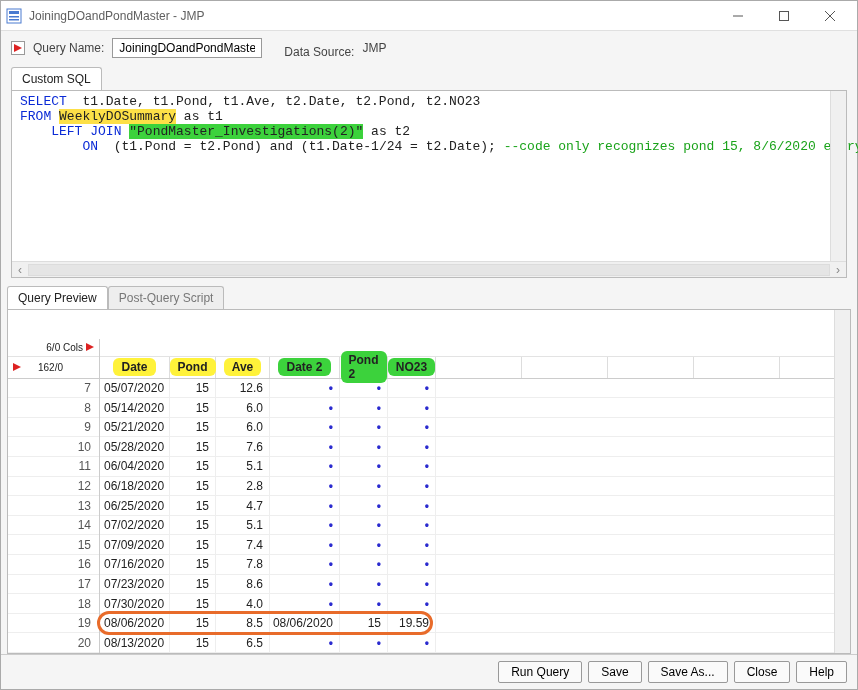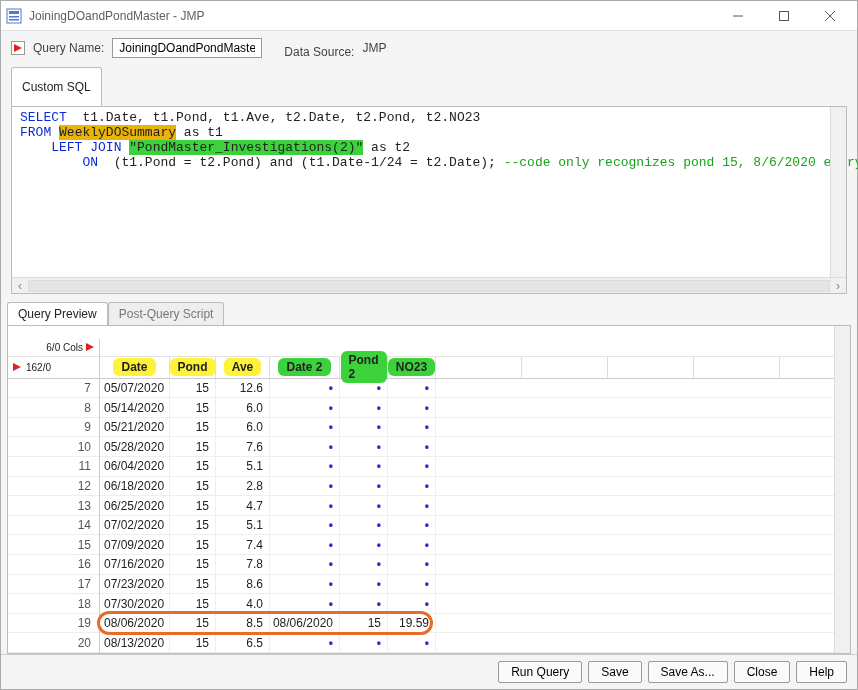--- a/index.html
+++ b/index.html
@@ -62,41 +62,41 @@
   .data-source-label { margin-left:14px; color:#444;margin-top:8px; }
   .data-source-value { color:#444; }
   .tab-row {
     display:flex;
     padding: 0 10px;
     background:#f5f5f5;
   }
   .tab {
     border:1px solid #bbb;
     border-bottom:none;
-    padding:12px 10px;
+    padding:4px 10px;
     background:#fff;
     font-size:12px;
     border-radius:3px 3px 0 0;
   }
   .sql-area {
     margin:0 10px;
     border:1px solid #bbb;
     background:#fff;
     height:188px;
     position:relative;
   }
   .sql-text {
     font-family: "Consolas","Courier New",monospace;
     font-size:13px;
     padding:4px 2px 4px 8px;
     white-space:pre;
     line-height:1.15;
   }
   .kw { color:#0b2bd6; font-weight:normal; }
-  .hl-yellow { background:#eab308; }
+  .hl-yellow { background:#fde047; }
   .hl-green { background:#3cd23c; }
   .cmt { color:#1aa31a; }
   .sql-hscroll {
     position:absolute;
     bottom:0; left:0; right:0;
     height:16px;
     background:#f0f0f0;
     border-top:1px solid #ddd;
     display:flex;
     align-items:center;
@@ -150,21 +150,21 @@
     padding-right:4px;
     gap:2px;
   }
   .rows-box {
     height:22px;
     border-bottom:1px solid #ccc;
     font-size:10px;
     display:flex;
     align-items:center;
     padding:0 4px;
-    gap:4px;
+    gap:16px;
   }
   .rownum {
     height:19.6px;
     border-bottom:1px solid #eee;
     text-align:right;
     padding-right:8px;
     font-size:12px;
     color:#555;
     display:flex;
     align-items:center;

